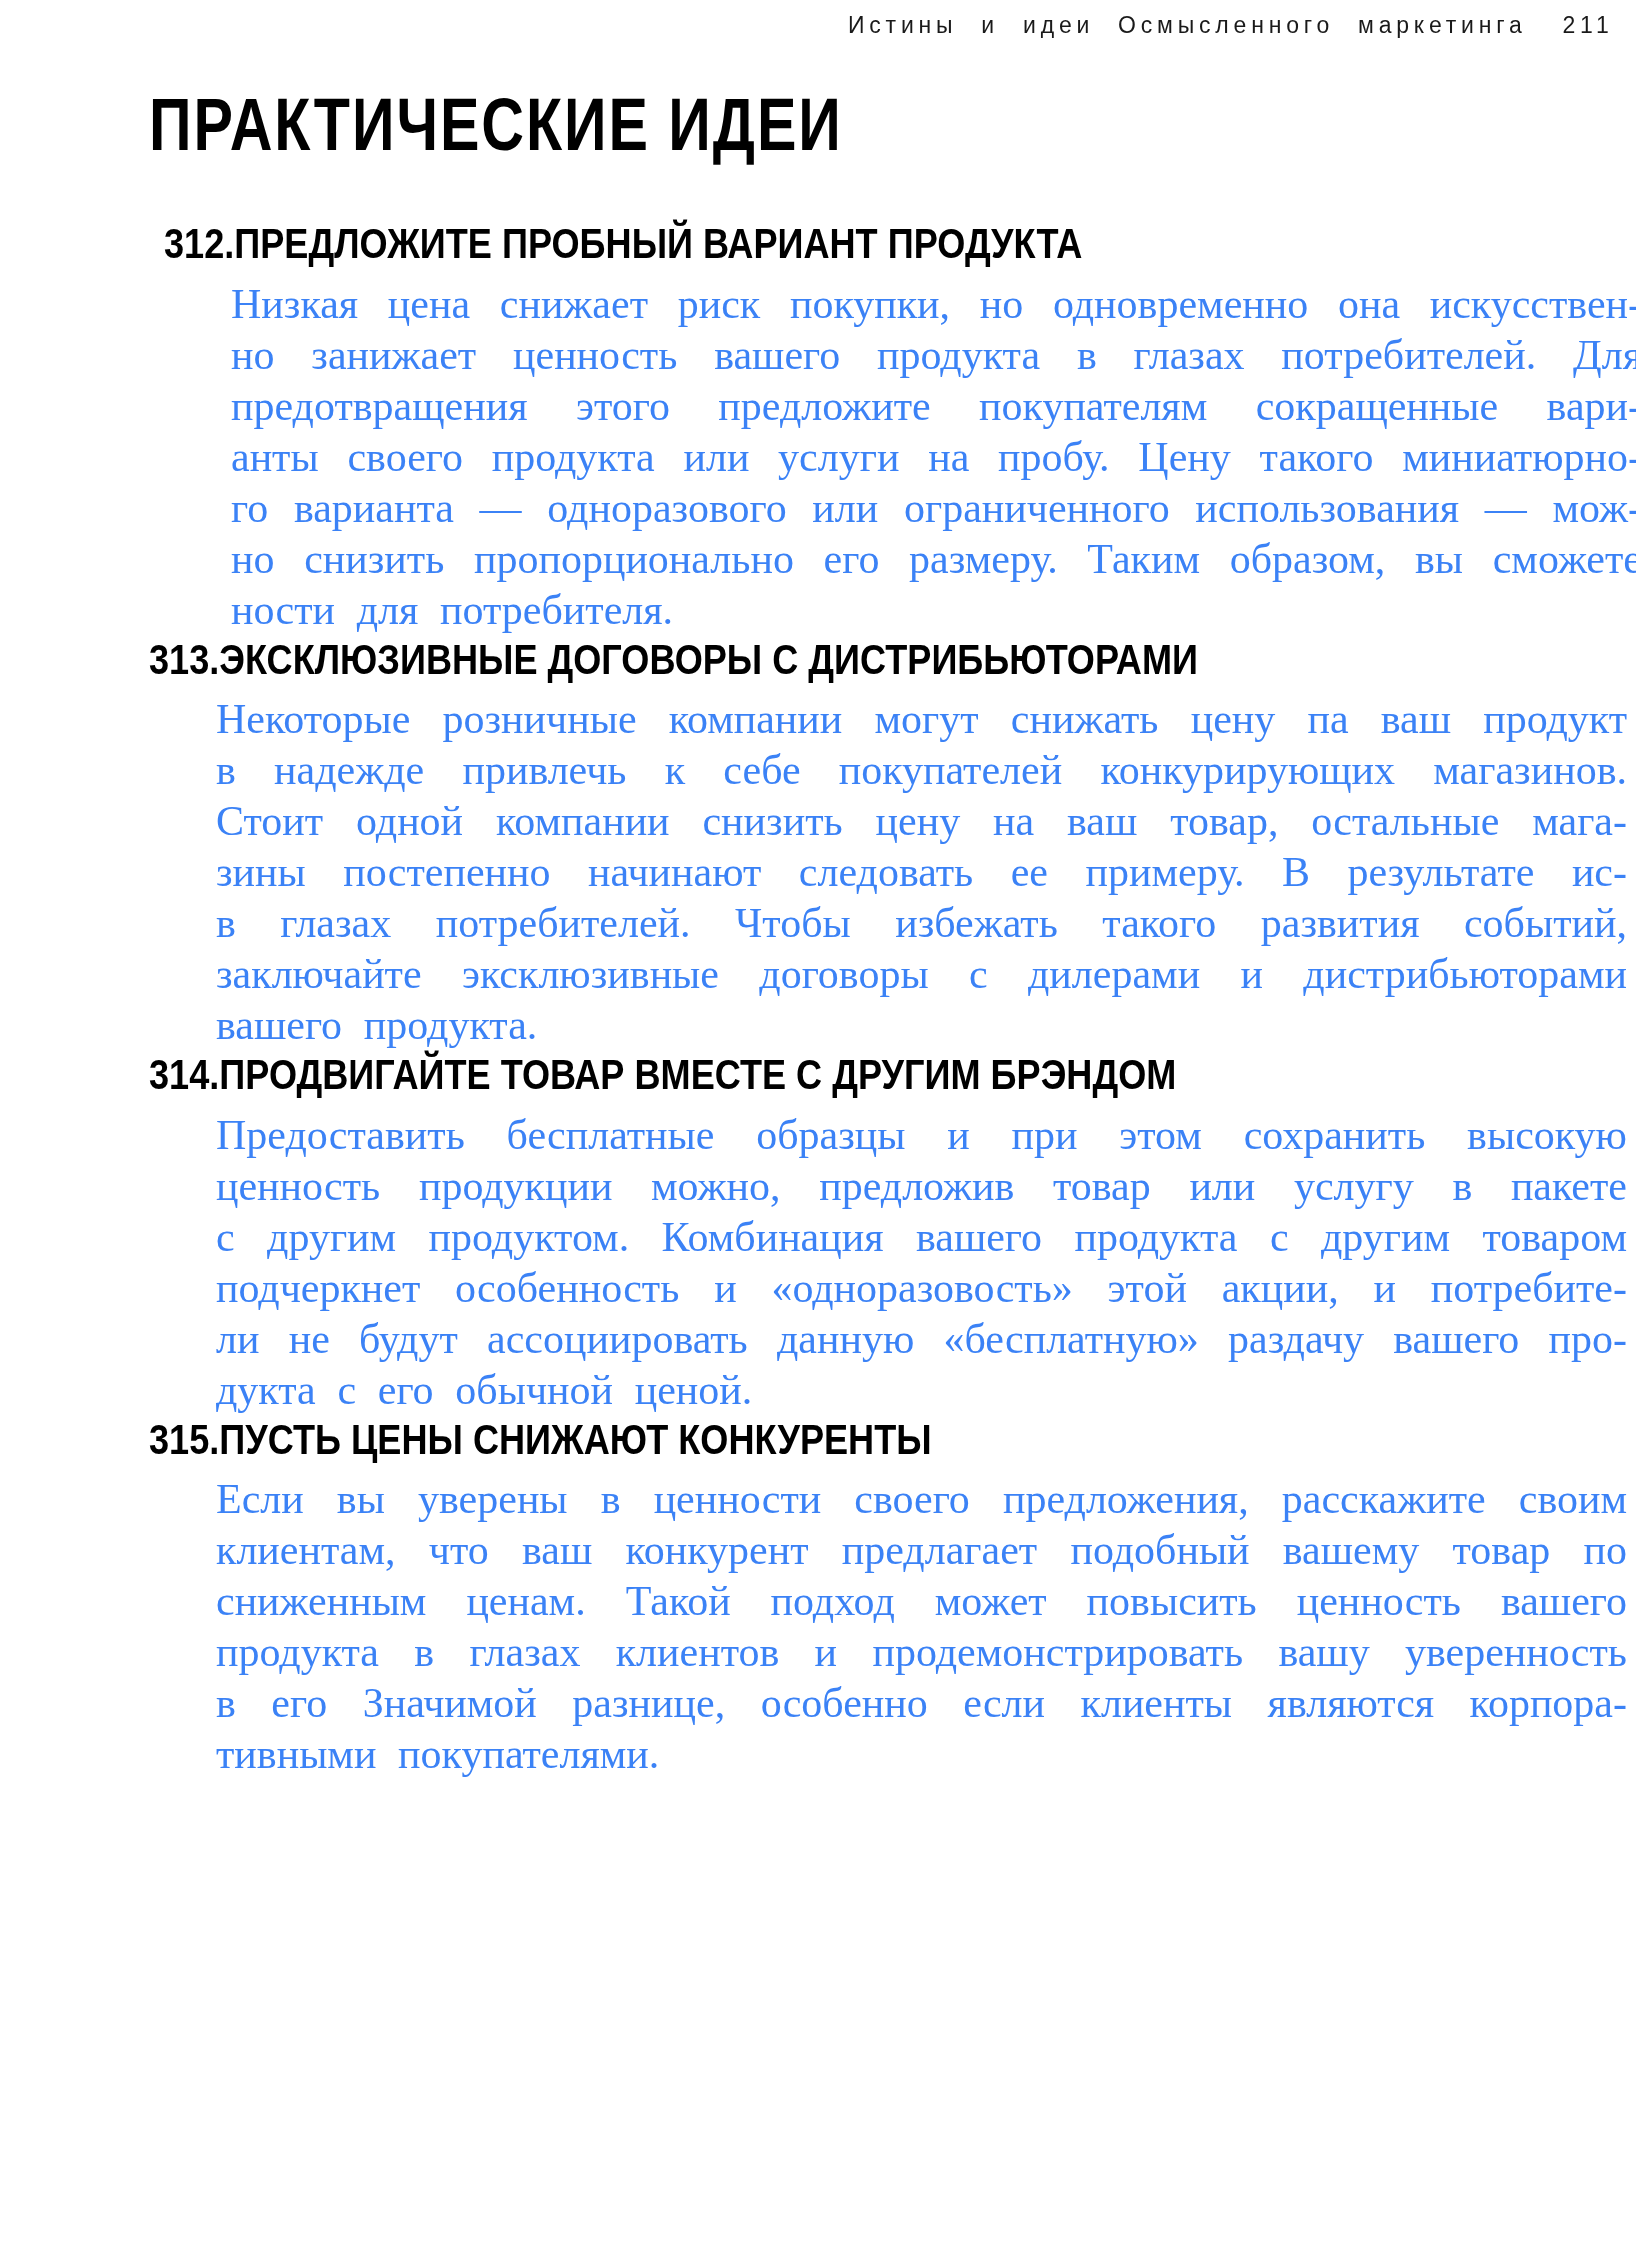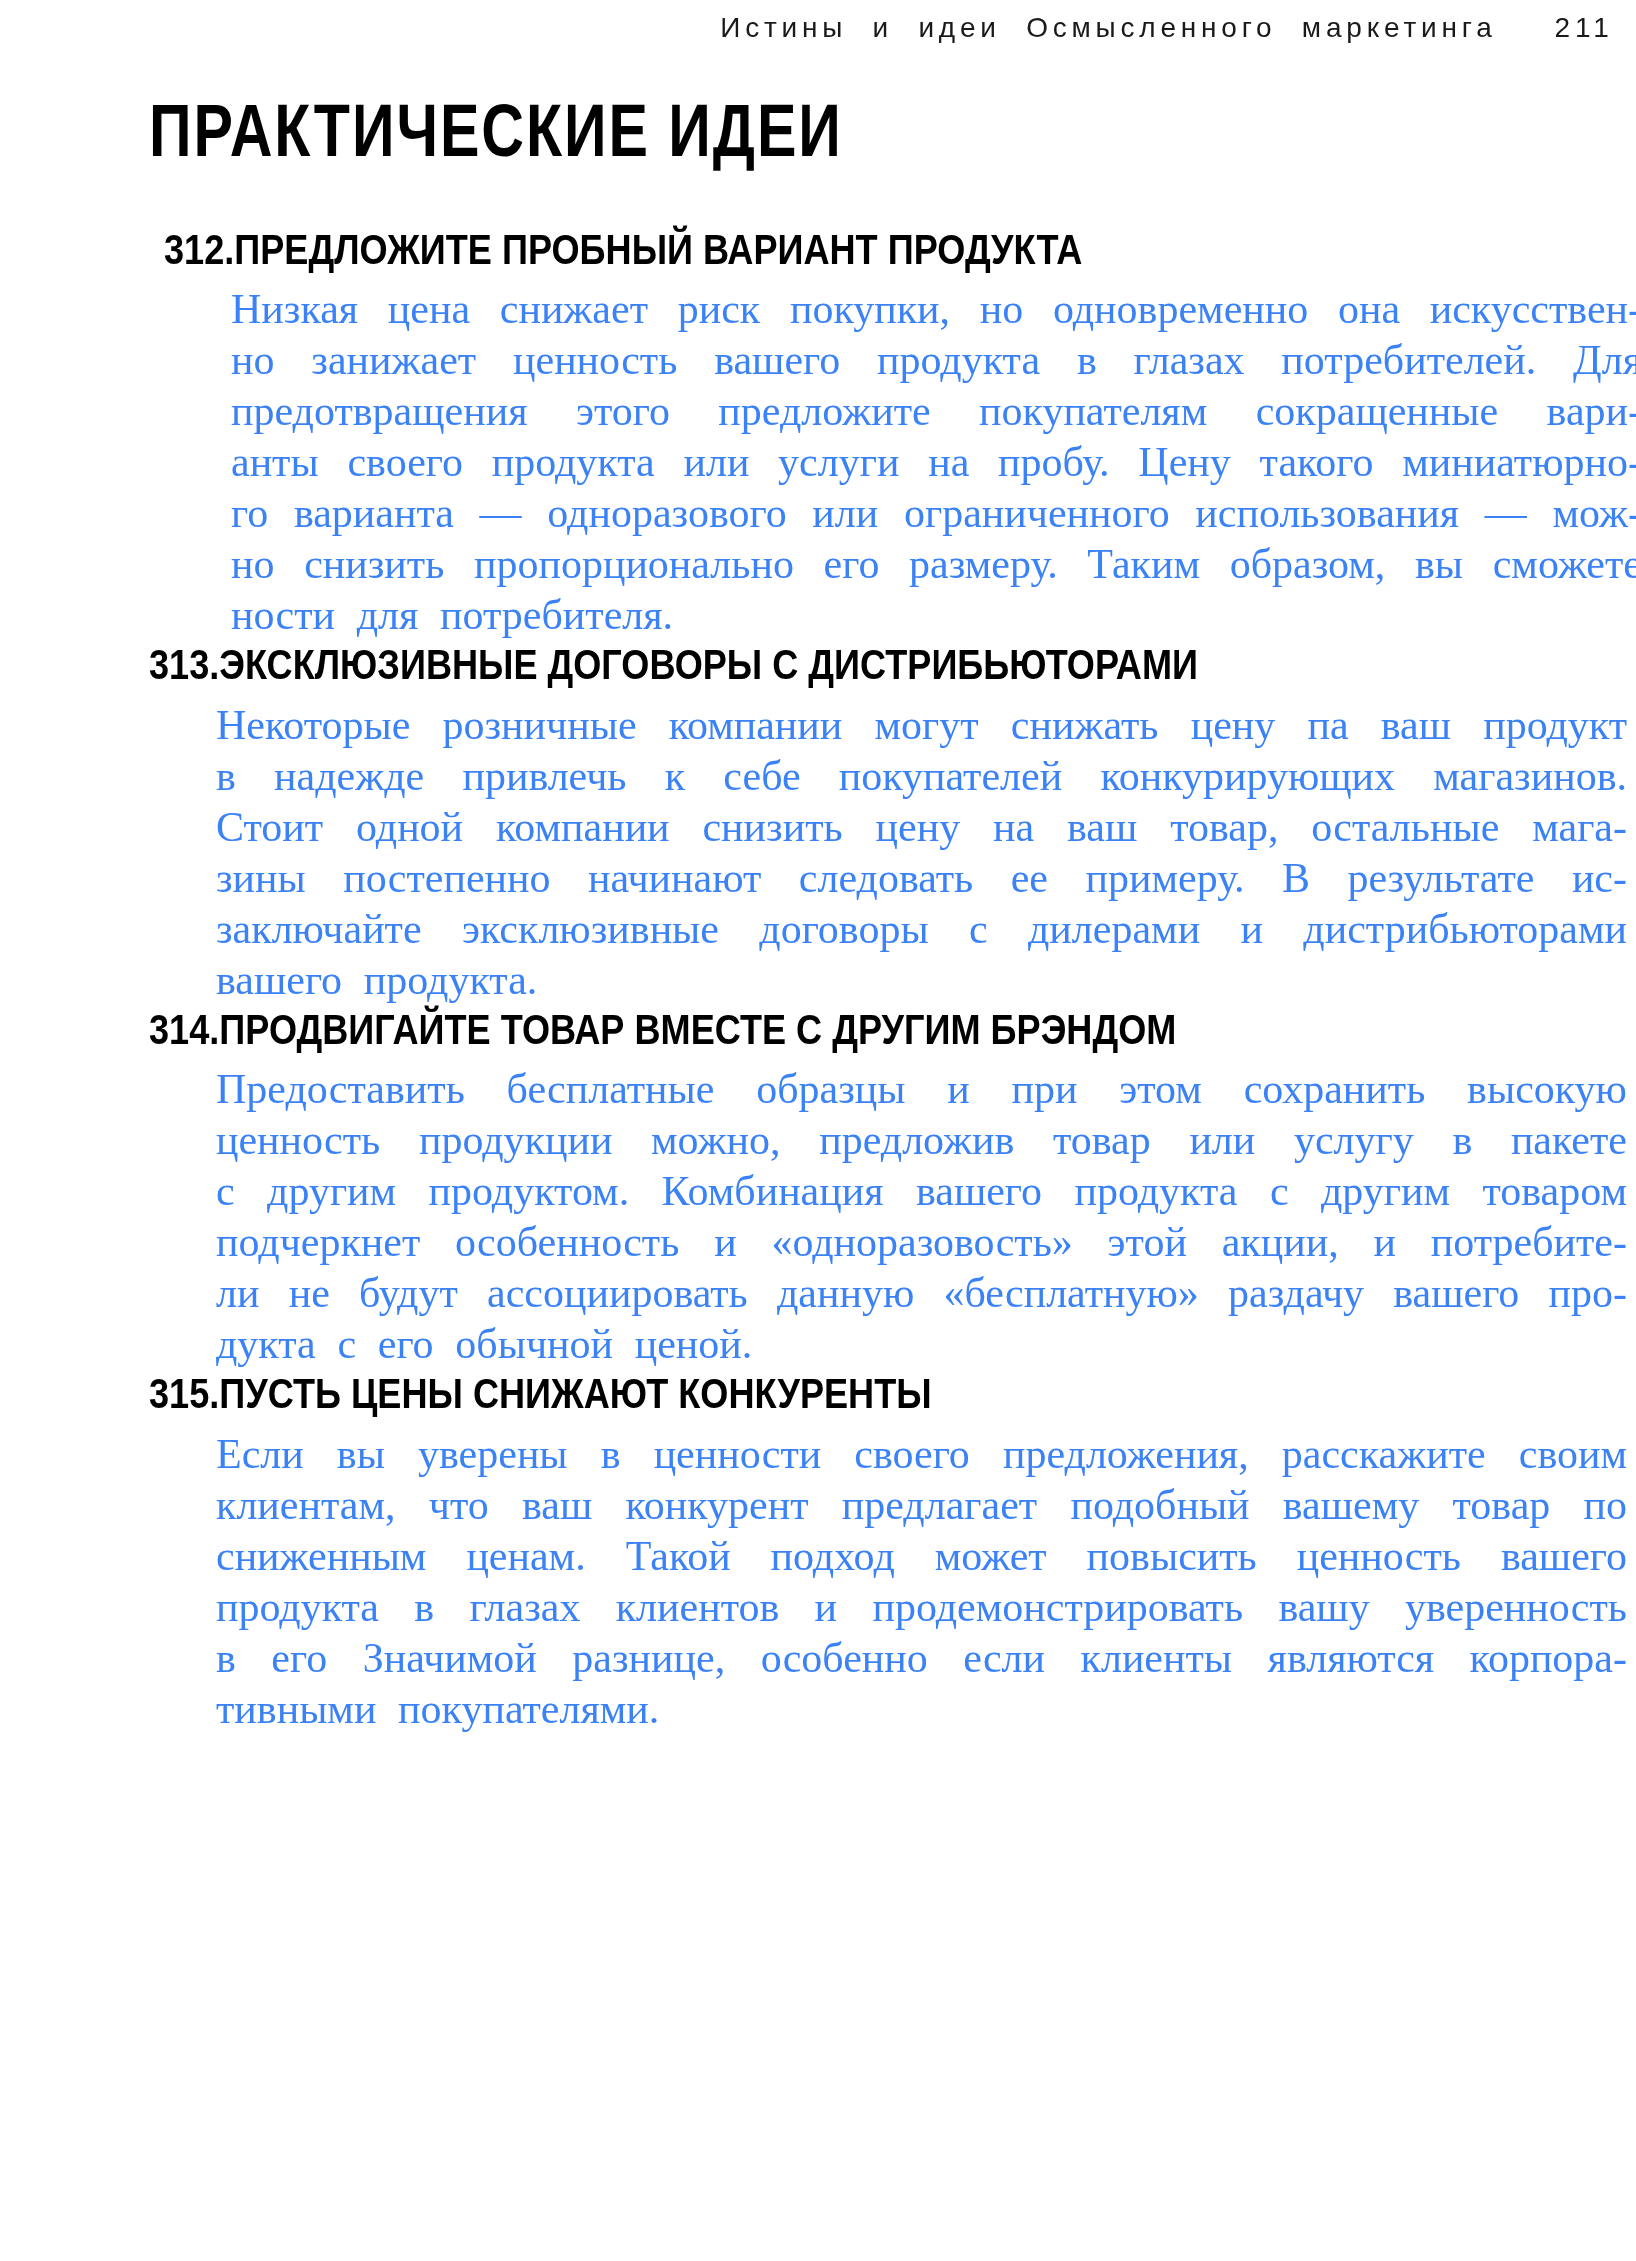--- a/index.html
+++ b/index.html
@@ -9,24 +9,24 @@
     height: 2261px;
     margin: 0 auto;
     background: #ffffff;
     color: #111;
     overflow: hidden;
   }
   .running-head {
     display: flex;
     justify-content: flex-end;
     align-items: center;
-    gap: 58px;
+    gap: 36px;
     margin: 12.8px 22.4px 0 0;
     font-family: "Liberation Sans", sans-serif;
-    font-size: 28px;
+    font-size: 23px;
     line-height: 1.1;
     letter-spacing: 4.8px;
     word-spacing: 12.8px;
     color: #1a1a1a;
     white-space: nowrap;
   }
   .page-title {
     margin: 50px 0 0 149px;
     font-family: "Liberation Sans", sans-serif;
     font-weight: bold;
@@ -104,20 +104,21 @@
   <section class="idea">
     <div class="idea-heading">
       <span class="idea-number">313.</span>
       <span class="idea-title">ЭКСКЛЮЗИВНЫЕ ДОГОВОРЫ С ДИСТРИБЬЮТОРАМИ</span>
     </div>
     <div class="idea-body">
           <div class="line">Некоторые розничные компании могут снижать цену па ваш продукт</div>
           <div class="line">в надежде привлечь к себе покупателей конкурирующих магазинов.</div>
           <div class="line">Стоит одной компании снизить цену на ваш товар, остальные мага-</div>
           <div class="line">зины постепенно начинают следовать ее примеру. В результате ис-</div>
+          <div class="line">в глазах потребителей. Чтобы избежать такого развития событий,</div>
           <div class="line">заключайте эксклюзивные договоры с дилерами и дистрибьюторами</div>
           <div class="line last">вашего продукта.</div>
         </div>
   </section>
 
   <section class="idea">
     <div class="idea-heading">
       <span class="idea-number">314.</span>
       <span class="idea-title">ПРОДВИГАЙТЕ ТОВАР ВМЕСТЕ С ДРУГИМ БРЭНДОМ</span>
     </div>

